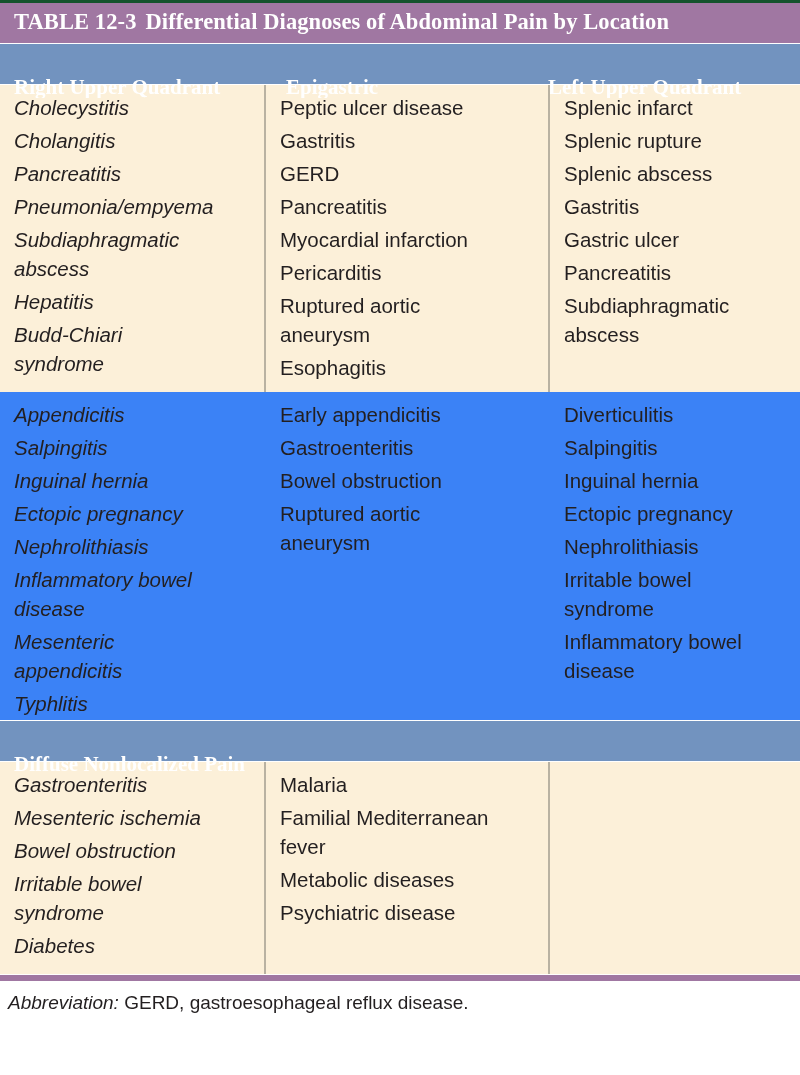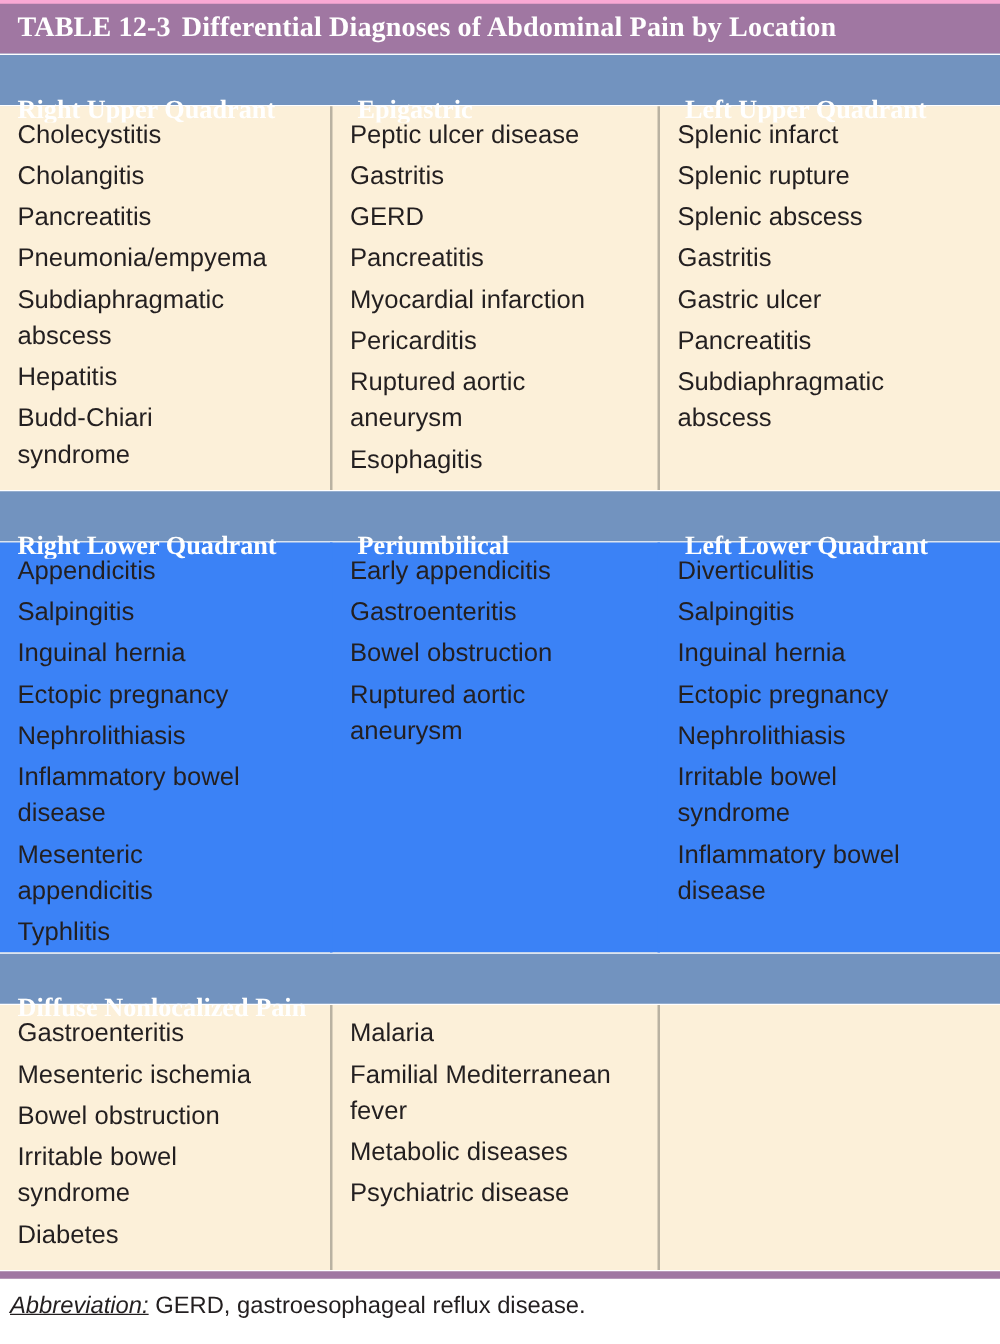--- a/index.html
+++ b/index.html
@@ -21,21 +21,21 @@
   
   .table-title {
     background: #a077a2;
     color: #ffffff;
     font-family: "Liberation Serif", serif;
     font-weight: bold;
     font-size: 22.5px;
     letter-spacing: 0.1px;
     line-height: 1;
     padding: 8px 0 9px 14px;
-    border-top: 3px solid #f9a8d4;
+    border-top: 3px solid #14532d;
     white-space: nowrap;
   }
   .table-title .tnum { margin-right: 9px; }
 
   
   .section-head {
     background: #7293bf;
     color: #ffffff;
     font-family: "Liberation Serif", serif;
     font-weight: bold;
@@ -65,23 +65,23 @@
   }
   .cols.cream { background: #fcf0d9; }
   .cols.white { background: #3b82f6; }
 
   .col {
     padding: 8px 12px 10px 14px;
     font-size: 20.5px;
     line-height: 1.42;
     color: #231f20;
   }
-  .col.c1 { width: 229px; }
+  .col.c1 { width: 229px; font-style: italic; }
   .col.c2 { width: 262px; border-left: 2px solid #b9b2a2; margin-left: 35px; }
-  .col.c3 { width: 240px; border-left: 2px solid #b9b2a2; }
+  .col.c3 { width: 240px; border-left: 2px solid #b9b2a2; margin-left: 22px; }
 
   .cols.white .col.c2,
   .cols.white .col.c3 { border-left: 2px solid #3b82f6; }
 
   .col .entry {
     display: block;
     margin: 0 0 4px 0;
   }
   .col .entry:last-child { margin-bottom: 0; }
 
@@ -99,21 +99,20 @@
 
   
   .footnote {
     padding: 11px 0 0 8px;
     font-size: 19px;
     color: #231f20;
     line-height: 1.2;
   }
   .footnote .abbr-label {
     font-style: italic;
-    text-decoration: underline;
   }
 </style>
 </head>
 <body>
 
 <div class="table-wrap">
 
   <div class="table-title">
     <span class="tnum">TABLE 12-3</span><span>Differential Diagnoses of Abdominal Pain by Location</span>
   </div>
@@ -148,25 +147,20 @@
       <span class="entry">Splenic infarct</span>
       <span class="entry">Splenic rupture</span>
       <span class="entry">Splenic abscess</span>
       <span class="entry">Gastritis</span>
       <span class="entry">Gastric ulcer</span>
       <span class="entry">Pancreatitis</span>
       <span class="entry">Subdiaphragmatic abscess</span>
     </div>
   </div>
 
-  <div class="section-head">
-    <div class="hcell c1">Right Lower Quadrant</div>
-    <div class="hcell c2">Periumbilical</div>
-    <div class="hcell c3">Left Lower Quadrant</div>
-  </div>
 
   <div class="cols white lower">
     <div class="col c1">
       <span class="entry">Appendicitis</span>
       <span class="entry">Salpingitis</span>
       <span class="entry">Inguinal hernia</span>
       <span class="entry">Ectopic pregnancy</span>
       <span class="entry">Nephrolithiasis</span>
       <span class="entry">Inflammatory bowel disease</span>
       <span class="entry">Mesenteric appendicitis</span>

